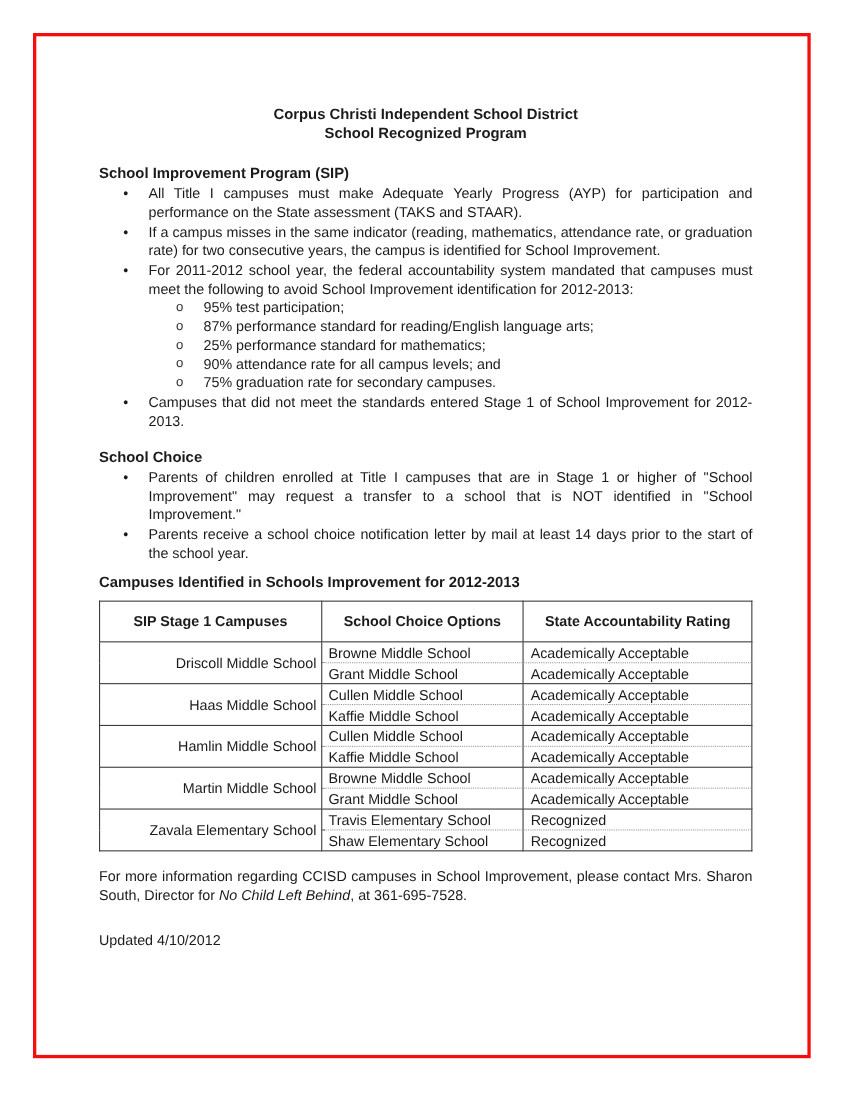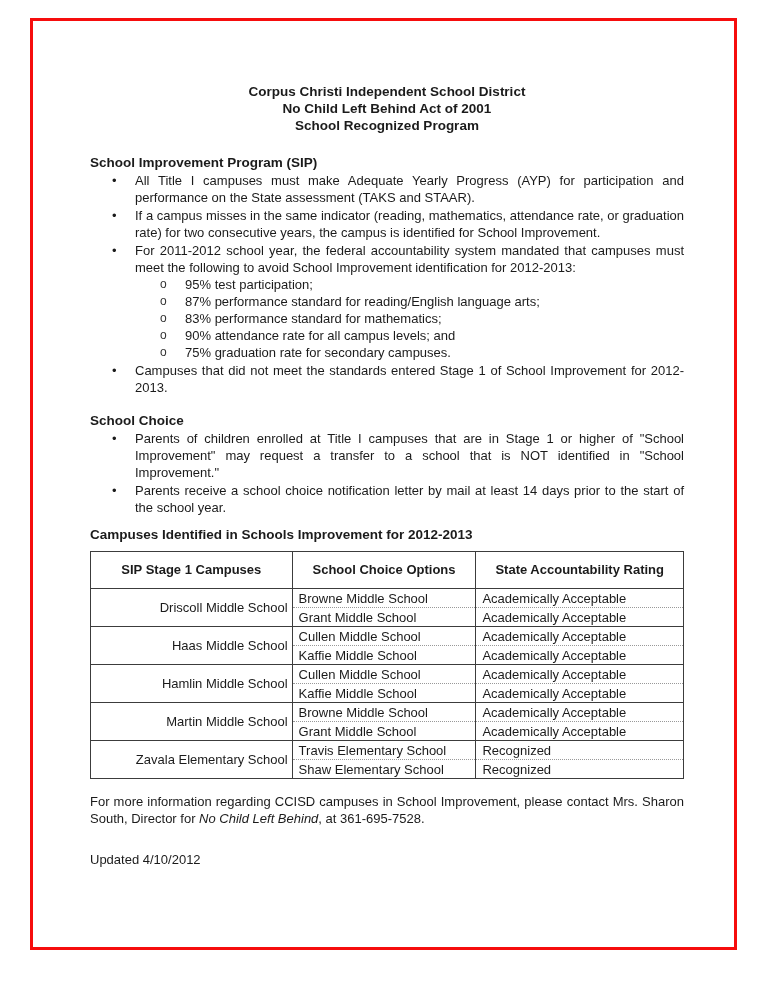--- a/index.html
+++ b/index.html
@@ -5,21 +5,21 @@
   * { margin: 0; padding: 0; box-sizing: border-box; }
   html, body {
     width: 768px; height: 994px;
     background: #ffffff;
     font-family: "Liberation Sans", "DejaVu Sans", sans-serif;
     color: #1b1b1b;
     position: relative;
   }
   .page-border {
     position: absolute;
-    left: 30px; top: 18px;
+    left: 30px; top: 30px;
     width: 707px; height: 932px;
     border: 3px solid #f60d0d;
     background: #ffffff;
   }
   .content {
     padding: 62px 50px 0 57px;
     font-size: 13px;
     line-height: 17px;
   }
   .title-block { text-align: center; }
@@ -64,21 +64,20 @@
   .updated-line { margin-top: 24px; }
 </style>
 </head>
 <body>
 
 <div class="page-border">
   <div class="content">
 
     <div class="title-block">
       <div class="title-line">Corpus Christi Independent School District</div>
-      <div class="title-line">No Child Left Behind Act of 2001</div>
       <div class="title-line">School Recognized Program</div>
     </div>
 
     <div class="section-heading">School Improvement Program (SIP)</div>
 
     <div class="bullet-row">
       <span class="bullet-marker">•</span>
       <span class="bullet-text">All Title I campuses must make Adequate Yearly Progress (AYP) for participation and performance on the State assessment (TAKS and STAAR).</span>
     </div>
     <div class="bullet-row">
@@ -93,21 +92,21 @@
     <div class="sub-row">
       <span class="sub-marker">o</span>
       <span class="sub-text">95% test participation;</span>
     </div>
     <div class="sub-row">
       <span class="sub-marker">o</span>
       <span class="sub-text">87% performance standard for reading/English language arts;</span>
     </div>
     <div class="sub-row">
       <span class="sub-marker">o</span>
-      <span class="sub-text">83% performance standard for mathematics;</span>
+      <span class="sub-text">25% performance standard for mathematics;</span>
     </div>
     <div class="sub-row">
       <span class="sub-marker">o</span>
       <span class="sub-text">90% attendance rate for all campus levels; and</span>
     </div>
     <div class="sub-row">
       <span class="sub-marker">o</span>
       <span class="sub-text">75% graduation rate for secondary campuses.</span>
     </div>
 

